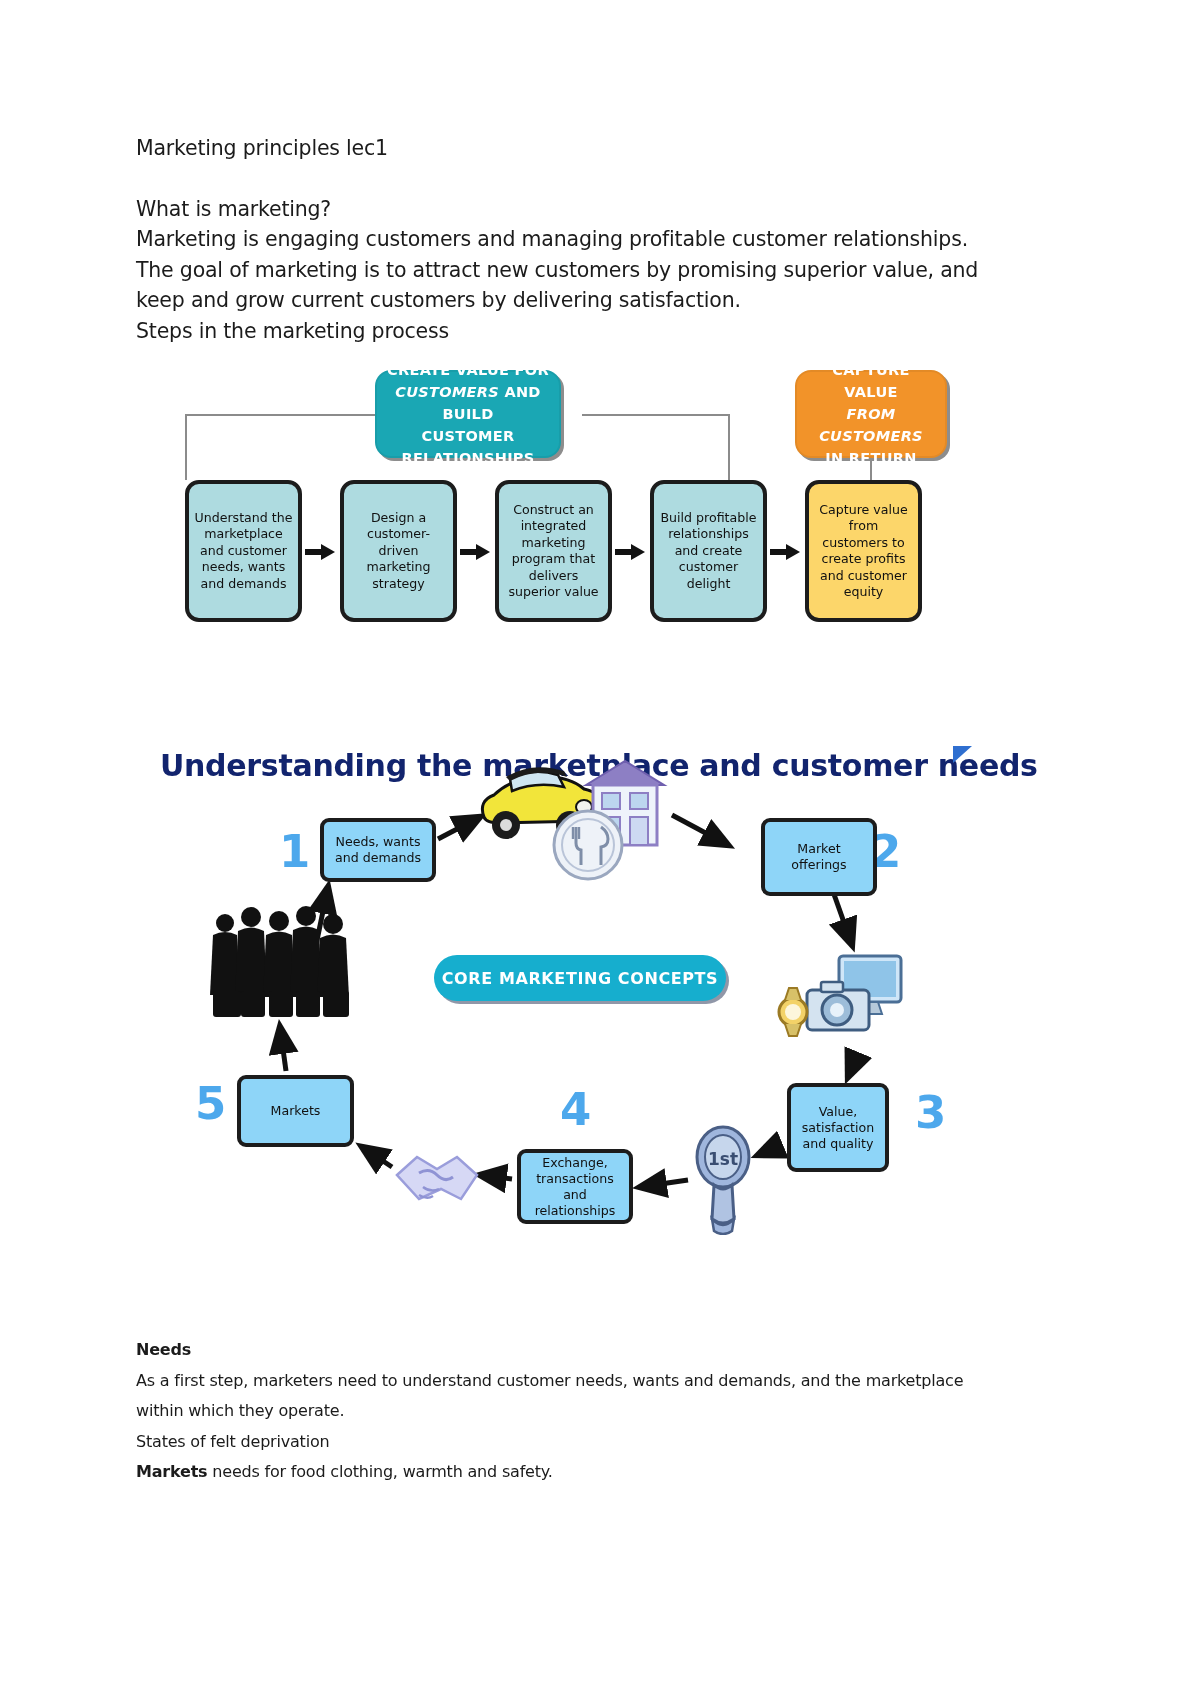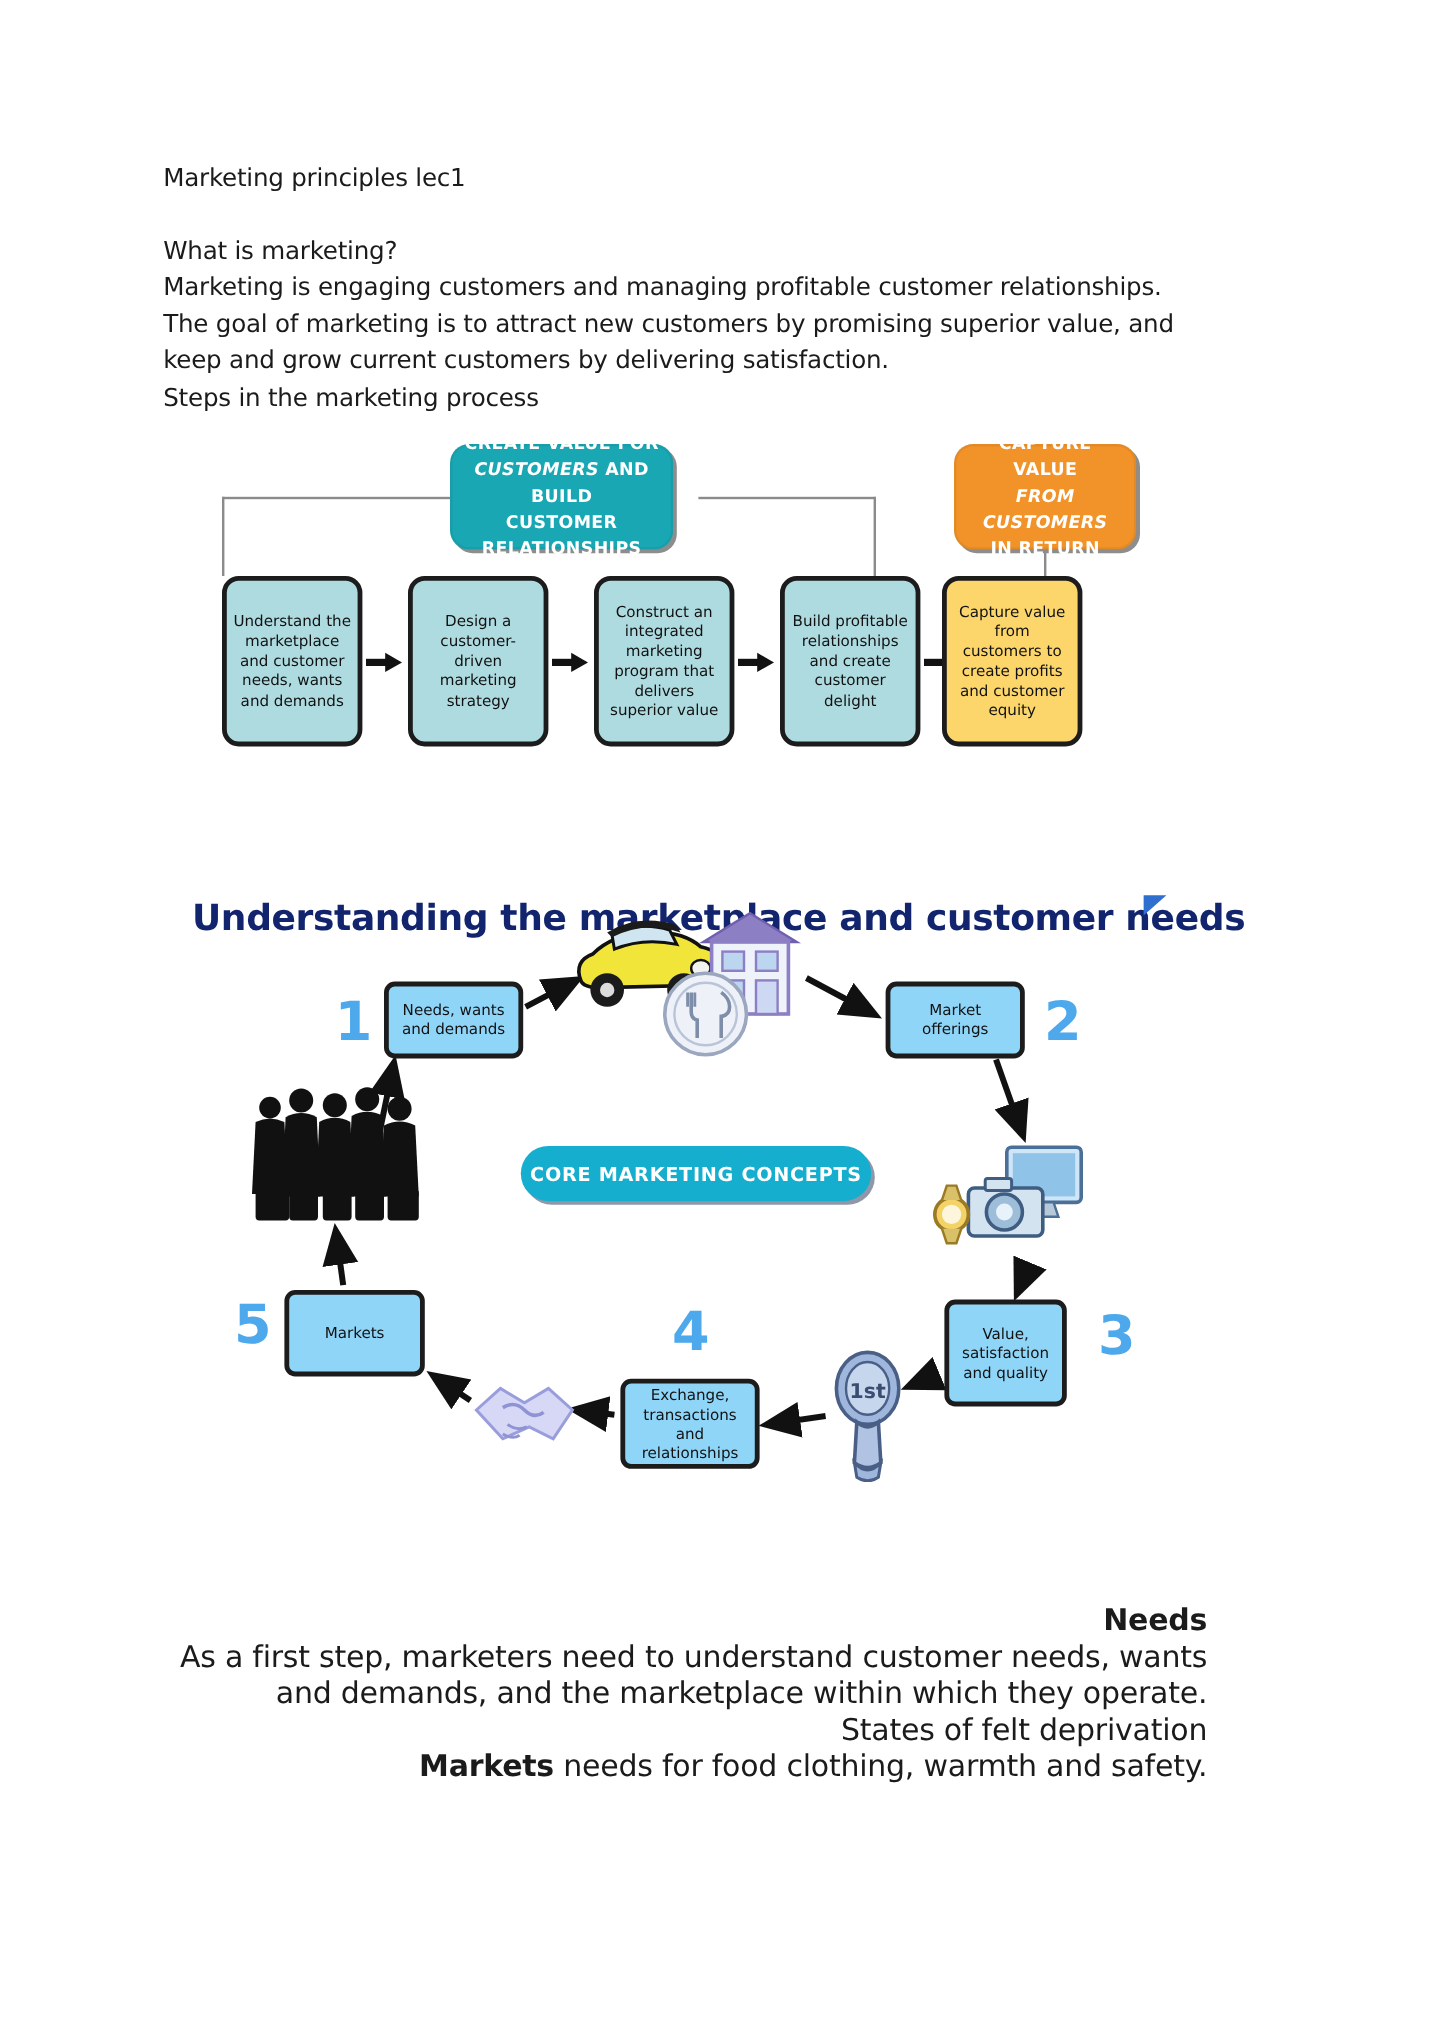--- a/index.html
+++ b/index.html
@@ -35,25 +35,24 @@
   }
   .prose p { margin: 0; }
   .prose .spacer { height: 30px; }
 
   .prose2 {
     position: absolute;
     left: 136px;
     top: 1335px;
     width: 870px;
     font-family: "DejaVu Sans", sans-serif;
-    font-size: 25px;
+    font-size: 16px;
     line-height: 30.5px;
     color: #1b1b1b;
     letter-spacing: -0.2px;
-    text-align: right;
   }
   .prose2 p { margin: 0; }
   .prose2 .hd { font-weight: 700; }
 
   
   #figure-process {
     position: absolute;
     left: 185px;
     top: 352px;
     width: 760px;
@@ -169,21 +168,21 @@
     align-items: center;
     justify-content: center;
     text-align: center;
     font-family: "DejaVu Sans", sans-serif;
     font-size: 12.6px;
     line-height: 16px;
     color: #111;
     padding: 3px 5px;
   }
   #cbox-1 { left: 140px; top: 63px;  width: 116px; height: 64px; }
-  #cbox-2 { left: 558px; top: 63px;  width: 116px; height: 64px; }
+  #cbox-2 { left: 581px; top: 63px;  width: 116px; height: 78px; }
   #cbox-3 { left: 607px; top: 328px; width: 102px; height: 89px; }
   #cbox-4 { left: 337px; top: 394px; width: 116px; height: 75px; }
   #cbox-5 { left: 57px;  top: 320px; width: 117px; height: 72px; }
 
   .cnum {
     position: absolute;
     font-family: "DejaVu Sans", sans-serif;
     font-weight: 700;
     font-size: 45px;
     color: #4da8ec;
@@ -282,21 +281,21 @@
         <div class="shaft"></div>
         <div class="head"></div>
       </div>
 
     <div class="stepbox" style="left:465px;">Build profitable relationships and create customer delight</div>
     <div class="arrow" style="left:585px;">
         <div class="shaft"></div>
         <div class="head"></div>
       </div>
 
-    <div class="stepbox accent" style="left:600px;">Capture value from customers to create profits and customer equity</div>
+    <div class="stepbox accent" style="left:620px;">Capture value from customers to create profits and customer equity</div>
   </div>
 
   <div id="section-heading">Understanding the marketplace and customer needs</div>
   <div id="heading-flag"></div>
 
   <div id="figure-wheel">
 
     <svg class="wheel-svg" viewBox="0 0 800 500">
       <defs>
         <marker id="ah" markerWidth="7" markerHeight="7" refX="5.4" refY="3" orient="auto">

